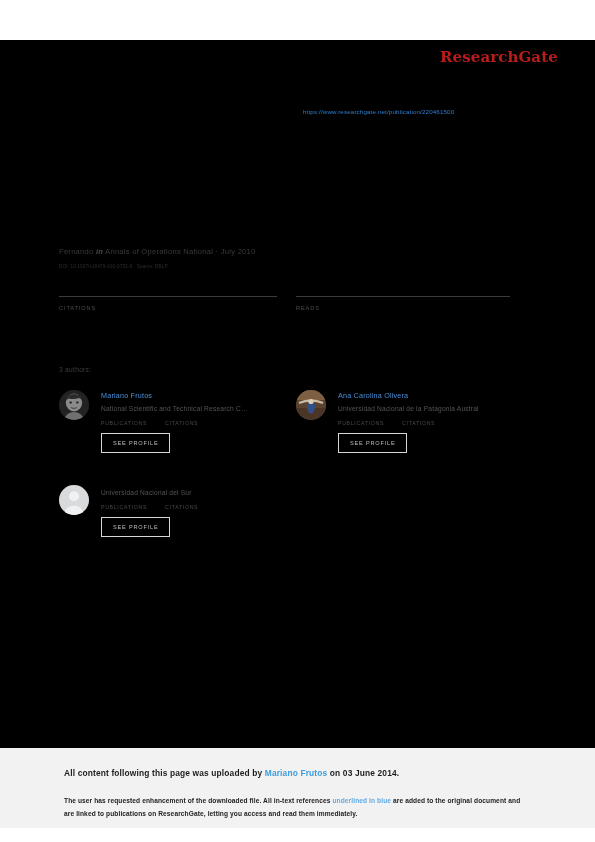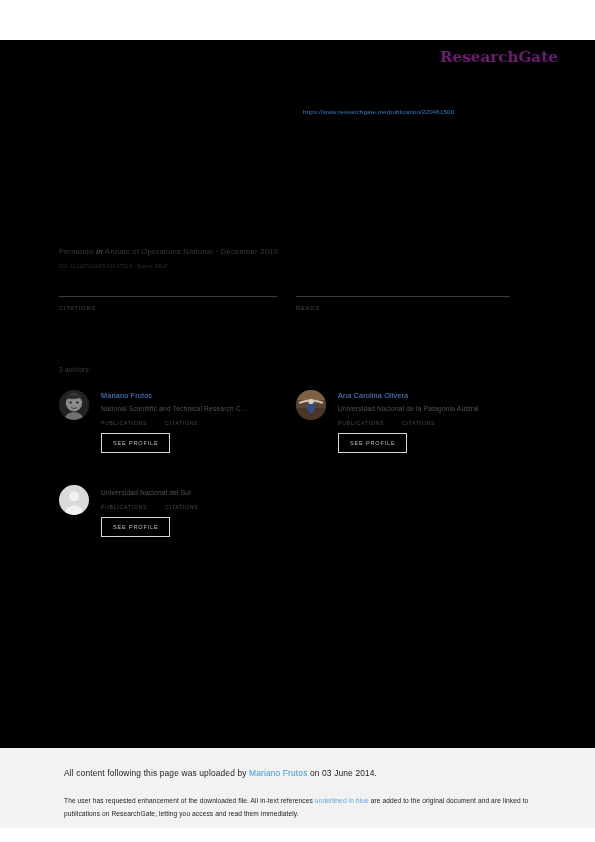--- a/index.html
+++ b/index.html
@@ -27,21 +27,21 @@
   }
 
   
   .brand {
     position: absolute;
     left: 440px;
     top: 48px;
     font-family: "DejaVu Serif", serif;
     font-size: 15px;
     font-weight: bold;
-    color: #701a75;
+    color: #b91c1c;
     letter-spacing: 0.1px;
     white-space: nowrap;
   }
 
   
   .url-line {
     position: absolute;
     left: 303px;
     top: 108px;
     font-size: 6.2px;
@@ -167,20 +167,21 @@
   }
 
   
   .footer {
     position: absolute;
     left: 0;
     top: 748px;
     width: 595px;
     height: 80px;
     background: #f2f2f2;
+    font-weight: bold;
   }
   .footer-main {
     position: absolute;
     left: 64px;
     top: 20px;
     font-size: 8.4px;
     color: #1c1c1c;
     letter-spacing: 0.15px;
     white-space: nowrap;
   }
@@ -206,21 +207,21 @@
 <body>
 
 <div class="page">
 
   <div class="dark-panel"></div>
 
   <div class="brand">ResearchGate</div>
 
   <div class="url-line">https://www.researchgate.net/publication/220461500</div>
 
-  <div class="article-meta"><span>Fernando</span><span> </span><span class="kw">in</span><span> </span><span>Annals of Operations National</span><span> </span><span>·</span><span> </span><span>December 2010</span></div>
+  <div class="article-meta"><span>Fernando</span><span> </span><span class="kw">in</span><span> </span><span>Annals of Operations National</span><span> </span><span>·</span><span> </span><span>July 2010</span></div>
 
   <div class="doi-line">DOI: 10.1007/s10479-010-0753-9 · Source: DBLP</div>
 
   <div class="stat-block citations">
     <div class="stat-rule"></div>
     <div class="stat-label">CITATIONS</div>
   </div>
 
   <div class="stat-block reads">
     <div class="stat-rule"></div>

